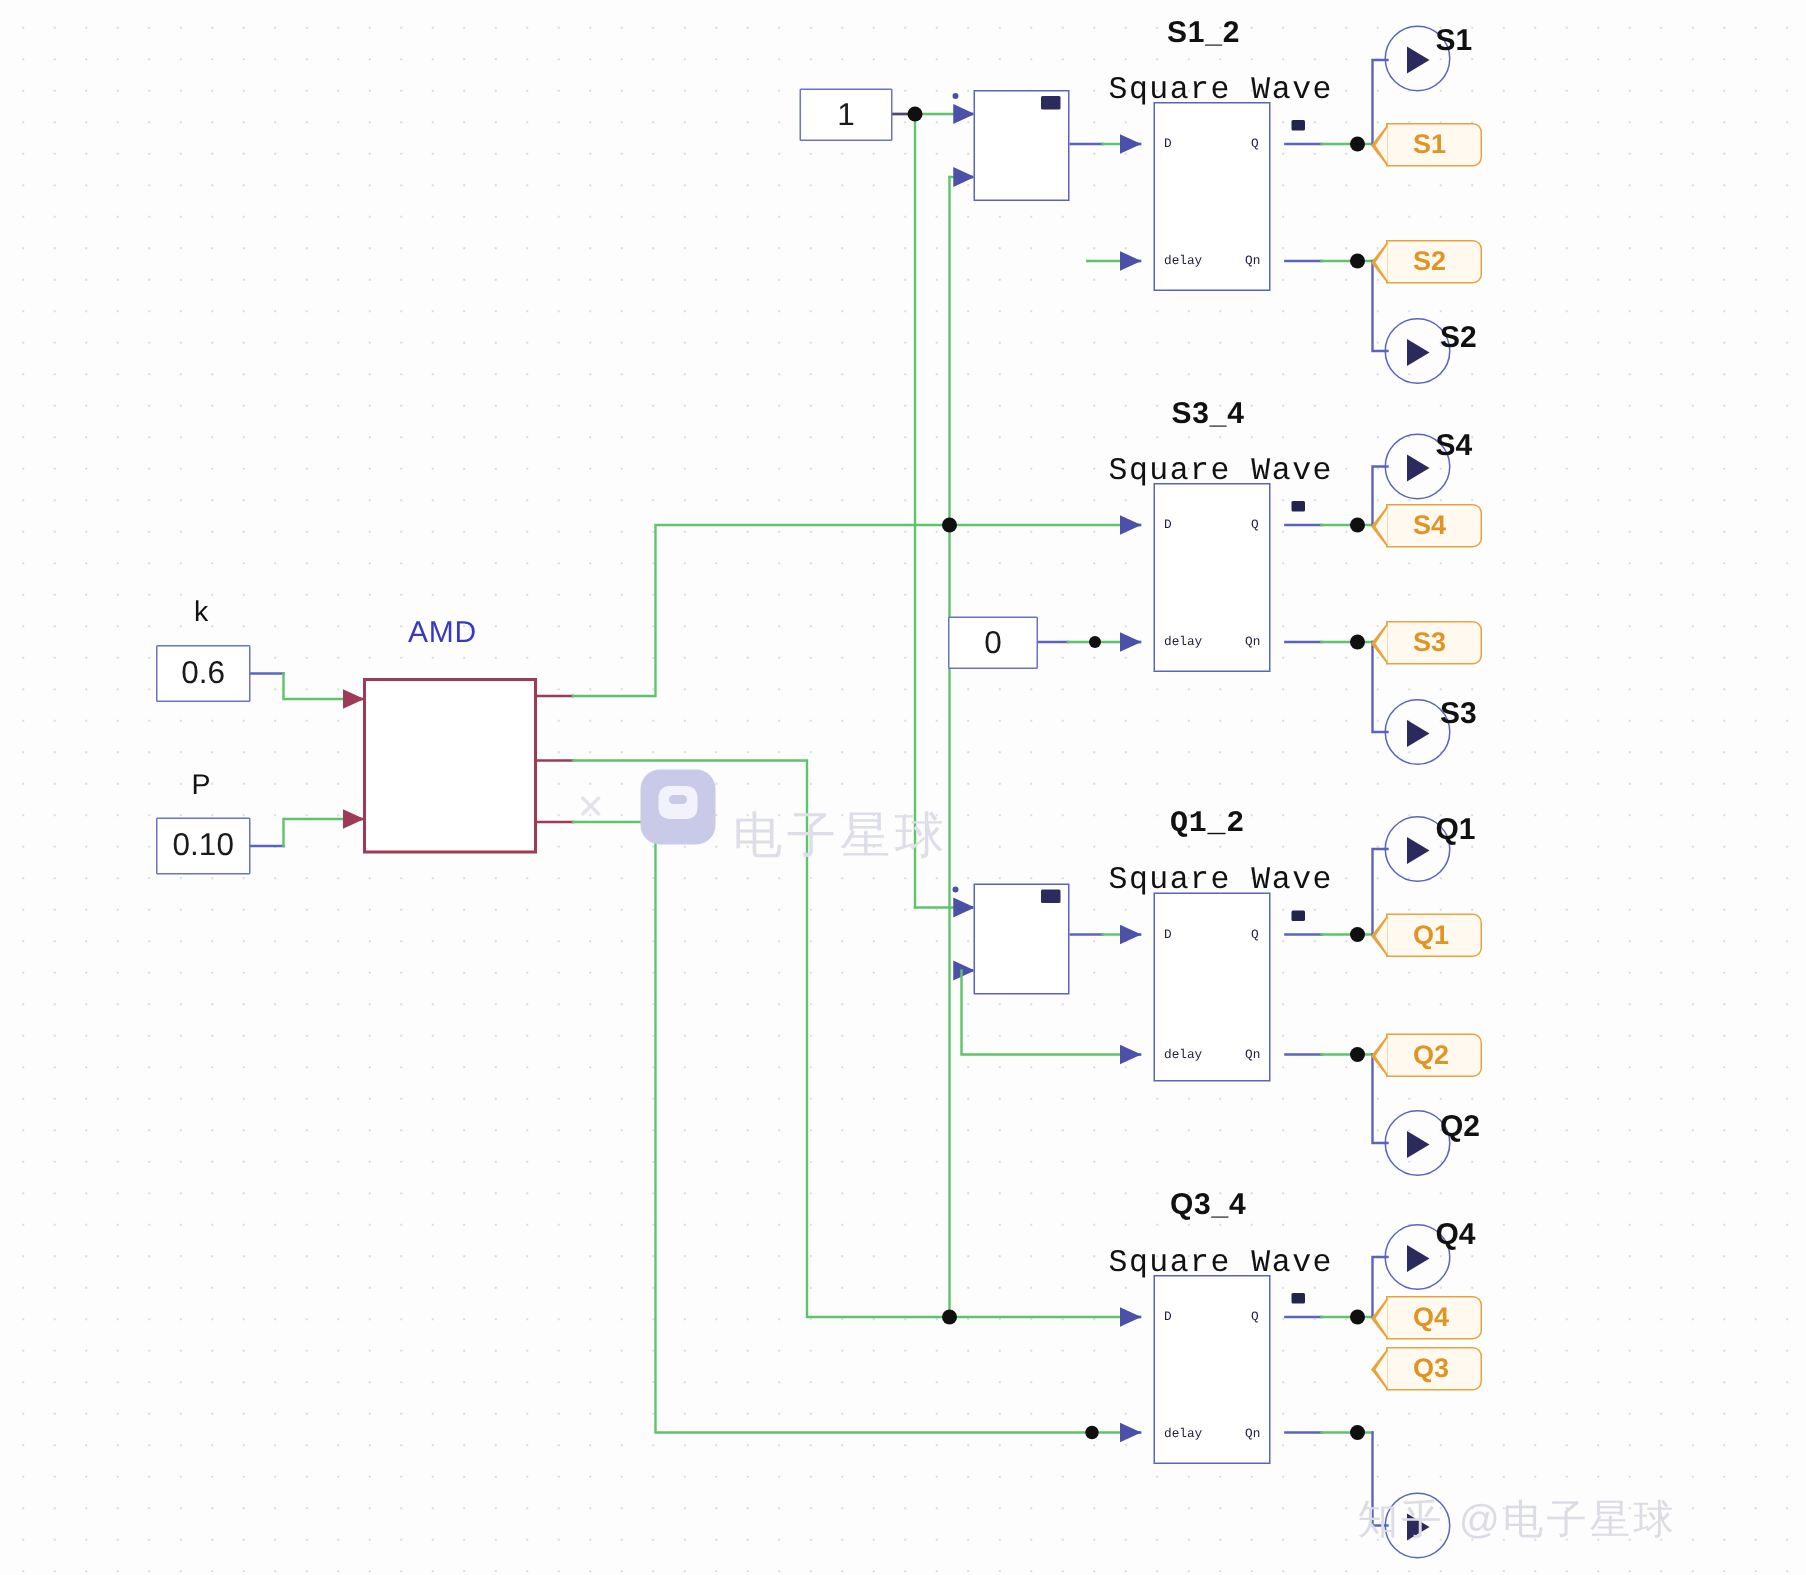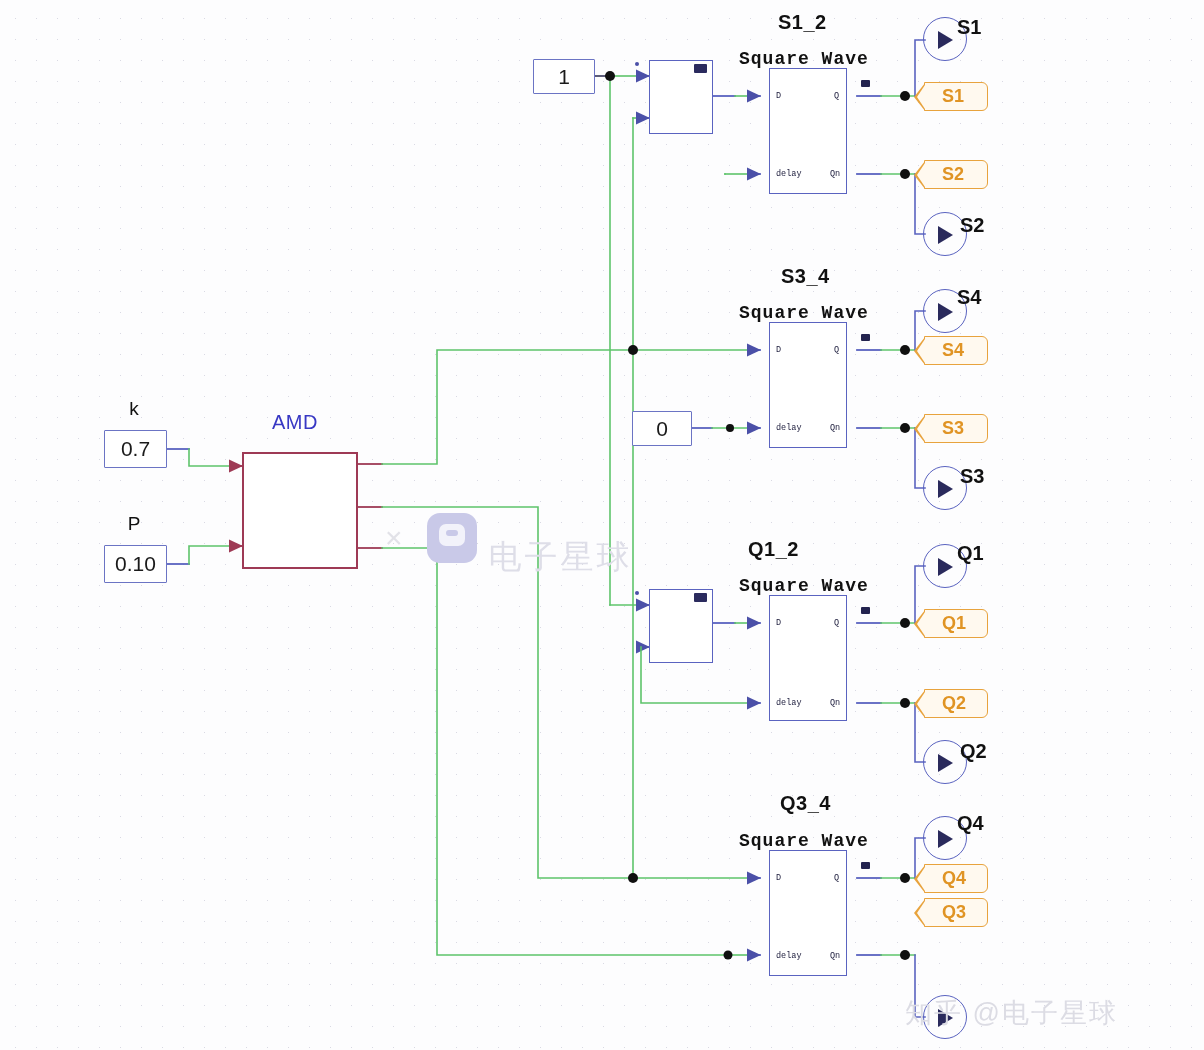--- a/index.html
+++ b/index.html
@@ -80,25 +80,24 @@
     background: #4b50a8;
   }
   
   .sw-box {
     border: 1.8px solid #5a63c0;
     background: #ffffff;
   }
   .sw-title {
     position: absolute;
     font-family: "Liberation Mono", monospace;
-    font-size: 18px;
+    font-size: 21px;
     color: #111111;
     letter-spacing: 1px;
     white-space: nowrap;
-    font-weight: bold;
   }
   .sw-name {
     position: absolute;
     font-family: "Liberation Sans", sans-serif;
     font-size: 20px;
     font-weight: 700;
     color: #111111;
     letter-spacing: 0.5px;
     white-space: nowrap;
   }
@@ -400,21 +399,21 @@
       <circle cx="905" cy="428" r="5"></circle>
       <circle cx="905" cy="623" r="5"></circle>
       <circle cx="905" cy="703" r="5"></circle>
       <circle cx="905" cy="878" r="5"></circle>
       <circle cx="905" cy="955" r="5"></circle>
     </g>
   </svg>
 
   <div class="const-label node" style="left:104px; top:398px; width:60px;">k</div>
   <div class="const-box node" style="left:104px; top:430px; width:63px; height:38px;">
-    <span>0.7</span>
+    <span>0.6</span>
   </div>
 
   <div class="const-label node" style="left:104px; top:513px; width:60px;">P</div>
   <div class="const-box node" style="left:104px; top:545px; width:63px; height:38px;">
     <span>0.10</span>
   </div>
 
   <div class="const-box node" style="left:533px; top:59px; width:62px; height:35px;">
     <span>1</span>
   </div>
@@ -445,21 +444,21 @@
 
   <div class="sw-name node" style="left:781px; top:265px;">S3_4</div>
   <div class="sw-title node" style="left:739px; top:303px;">Square Wave</div>
   <div class="sw-box node" style="left:769px; top:322px; width:78px; height:126px;"></div>
   <div class="port-label node" style="left:776px; top:345px;">D</div>
   <div class="port-label node" style="left:776px; top:423px;">delay</div>
   <div class="port-label node" style="left:834px; top:345px;">Q</div>
   <div class="port-label node" style="left:830px; top:423px;">Qn</div>
   <div class="out-glyph node" style="left:861px; top:334px;"></div>
 
-  <div class="sw-name node" style="left:748px; top:538px;">Q1_2</div>
+  <div class="sw-name node" style="left:780px; top:538px;font-family:Liberation Mono, monospace;">Q1_2</div>
   <div class="sw-title node" style="left:739px; top:576px;">Square Wave</div>
   <div class="sw-box node" style="left:769px; top:595px; width:78px; height:126px;"></div>
   <div class="port-label node" style="left:776px; top:618px;">D</div>
   <div class="port-label node" style="left:776px; top:698px;">delay</div>
   <div class="port-label node" style="left:834px; top:618px;">Q</div>
   <div class="port-label node" style="left:830px; top:698px;">Qn</div>
   <div class="out-glyph node" style="left:861px; top:607px;"></div>
 
   <div class="sw-name node" style="left:780px; top:792px;">Q3_4</div>
   <div class="sw-title node" style="left:739px; top:831px;">Square Wave</div>

